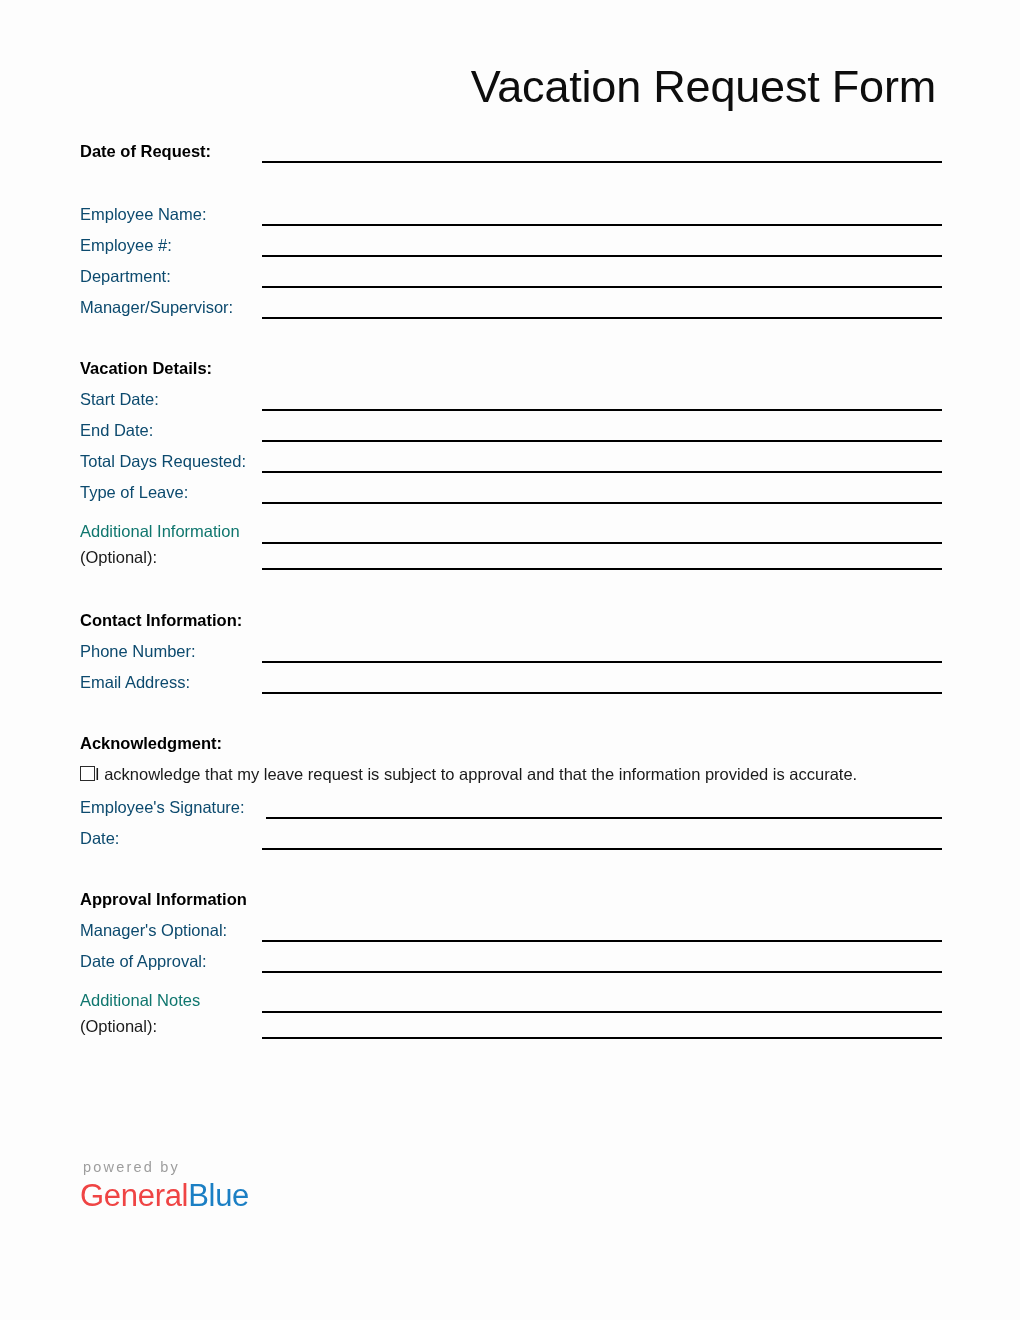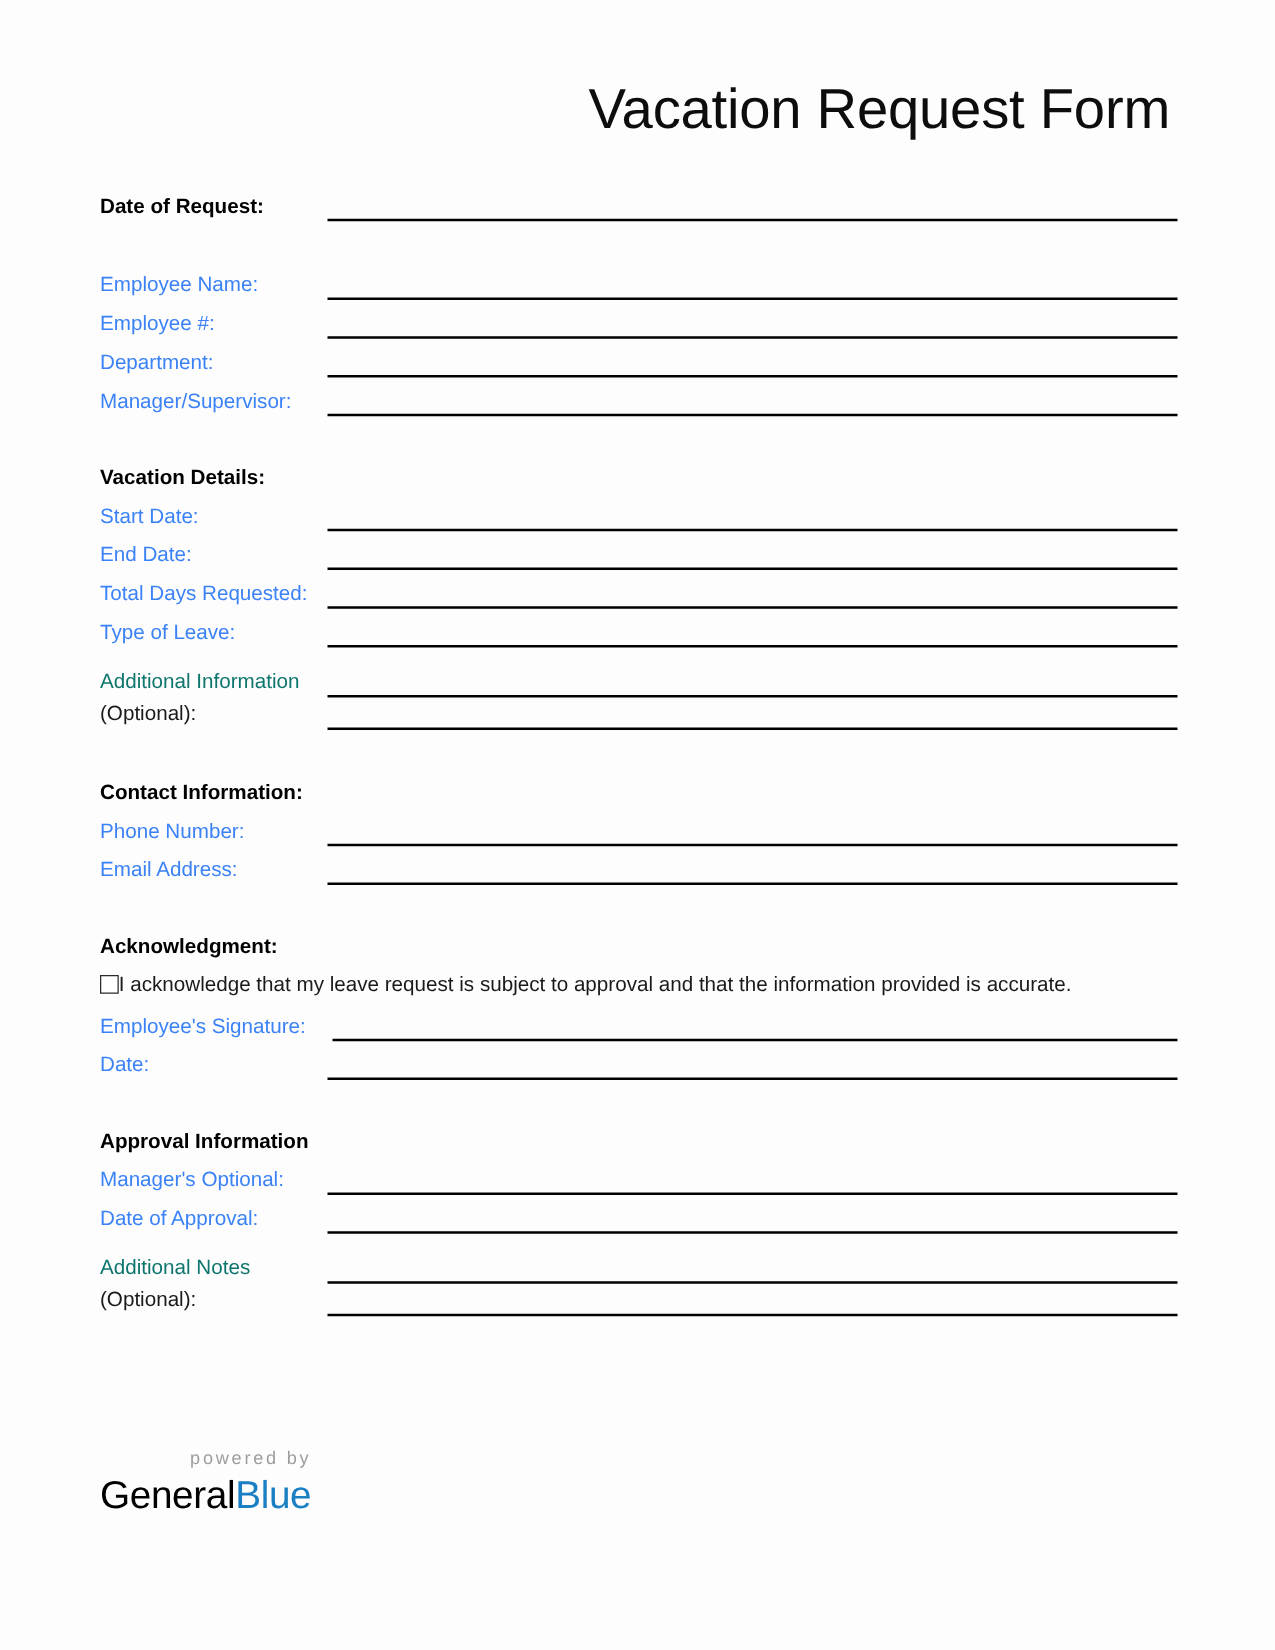--- a/index.html
+++ b/index.html
@@ -37,37 +37,37 @@
     letter-spacing: -0.2px;
     color: #0d0d0d;
     line-height: 1.1;
     white-space: nowrap;
   }
 
   
   .form {
     position: absolute;
     left: 80px;
-    top: 154px;
+    top: 140px;
     width: 862px;
   }
 
   .row {
     position: relative;
     height: 31px;
   }
   .row.gap-lg { height: 33px; }
 
   .label {
     position: absolute;
     left: 0;
     top: 0;
     font-size: 16.5px;
     line-height: 22px;
-    color: #3b82f6;
+    color: #0c4a6e;
     white-space: nowrap;
   }
   .label.bold {
     font-weight: bold;
     color: #000000;
   }
 
   
   .line {
     position: absolute;
@@ -135,30 +135,29 @@
     left: 80px;
     top: 1158px;
   }
   .powered {
     font-size: 14.5px;
     letter-spacing: 2.2px;
     color: #9d9d9d;
     font-weight: 400;
     line-height: 18px;
     margin-left: 3px;
-    text-align: right;
   }
   .wordmark {
     font-size: 31px;
     line-height: 36px;
     font-weight: 400;
     letter-spacing: -0.3px;
     margin-top: 2px;
   }
-  .wm-general { color: #000000; }
+  .wm-general { color: #ef4444; }
   .wm-blue { color: #1b7fc4; }
 </style>
 </head>
 <body>
 
 <div class="page">
 
   <div class="title">Vacation Request Form</div>
 
   <div class="form">

